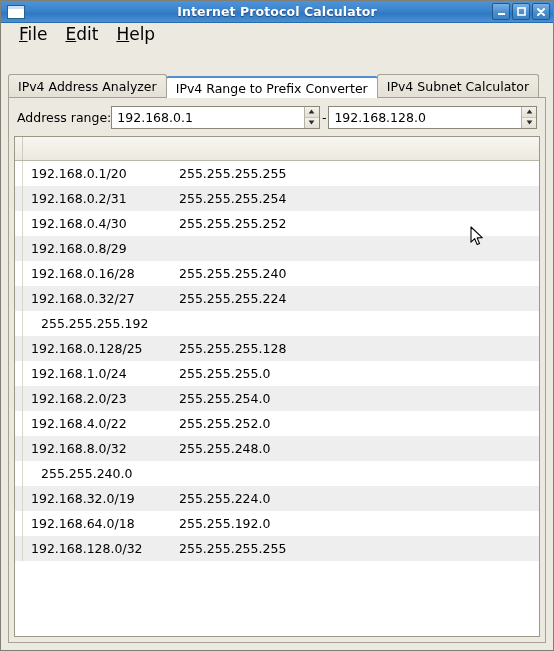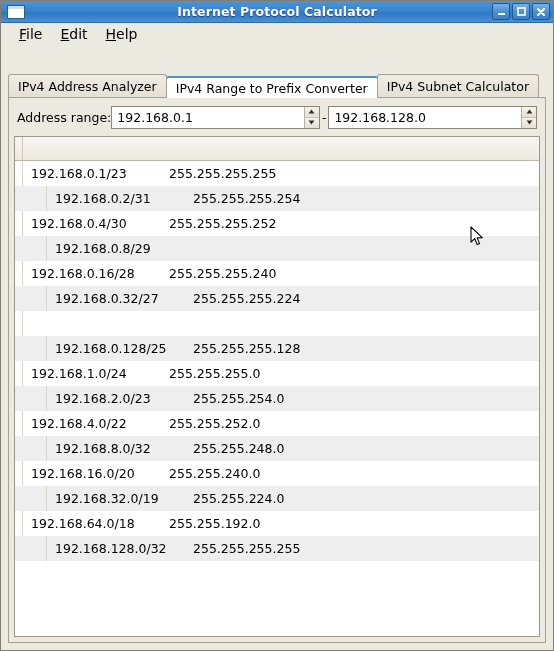--- a/index.html
+++ b/index.html
@@ -98,21 +98,21 @@
     flex: 0 0 21px;
     height: 21px;
     background: #ece9e0;
     display: flex;
     align-items: center;
     padding-left: 10px;
     box-sizing: border-box;
     gap: 2px;
   }
   .menu-item {
-    font-size: 14px;
+    font-size: 17px;
     color: #000;
     padding: 2px 8px;
     cursor: default;
     white-space: nowrap;
   }
   .menu-item u { text-decoration: underline; }
 
   
   .tabbar {
     flex: 0 0 27px;
@@ -270,36 +270,36 @@
     background: #ffffff;
   }
   .trow {
     height: 25px;
     display: flex;
     align-items: stretch;
     box-sizing: border-box;
     cursor: default;
   }
   .trow.odd  { background: #ffffff; }
-  .trow.even { background: #eeeeee; padding-left: 24px; }
+  .trow.even { background: #eeeeee; }
   .trow .gutter {
     border-right: 1px solid #d9d6cb;
     background: transparent;
   }
   .td {
     font-size: 12.5px;
     color: #000;
     display: flex;
     align-items: center;
     padding-left: 8px;
     box-sizing: border-box;
     white-space: nowrap;
   }
   .td.c1 { flex: 0 0 138px; width: 138px; }
-  .td.c2 { flex: 1 1 auto; }
+  .td.c2 { flex: 1 1 auto; margin-left: 10px; }
 
   
   .cursor {
     position: absolute;
     pointer-events: none;
     z-index: 50;
   }
 </style>
 </head>
 <body>
@@ -389,21 +389,21 @@
 
       <div class="table-wrap">
         <div class="thead">
           <div class="gutter"></div>
           <div class="th c1">Prefix</div>
           <div class="th c2">Subnet Mask</div>
         </div>
         <div class="tbody" id="tbody">
             <div class="trow odd">
               <div class="gutter"></div>
-              <div class="td c1">192.168.0.1/23</div>
+              <div class="td c1">192.168.0.1/20</div>
               <div class="td c2">255.255.255.255</div>
             </div>
             <div class="trow even">
               <div class="gutter"></div>
               <div class="td c1">192.168.0.2/31</div>
               <div class="td c2">255.255.255.254</div>
             </div>
             <div class="trow odd">
               <div class="gutter"></div>
               <div class="td c1">192.168.0.4/30</div>
@@ -418,20 +418,21 @@
               <div class="td c1">192.168.0.16/28</div>
               <div class="td c2">255.255.255.240</div>
             </div>
             <div class="trow even">
               <div class="gutter"></div>
               <div class="td c1">192.168.0.32/27</div>
               <div class="td c2">255.255.255.224</div>
             </div>
             <div class="trow odd">
               <div class="gutter"></div>
+              <div class="td c2">255.255.255.192</div>
             </div>
             <div class="trow even">
               <div class="gutter"></div>
               <div class="td c1">192.168.0.128/25</div>
               <div class="td c2">255.255.255.128</div>
             </div>
             <div class="trow odd">
               <div class="gutter"></div>
               <div class="td c1">192.168.1.0/24</div>
               <div class="td c2">255.255.255.0</div>
@@ -446,21 +447,20 @@
               <div class="td c1">192.168.4.0/22</div>
               <div class="td c2">255.255.252.0</div>
             </div>
             <div class="trow even">
               <div class="gutter"></div>
               <div class="td c1">192.168.8.0/32</div>
               <div class="td c2">255.255.248.0</div>
             </div>
             <div class="trow odd">
               <div class="gutter"></div>
-              <div class="td c1">192.168.16.0/20</div>
               <div class="td c2">255.255.240.0</div>
             </div>
             <div class="trow even">
               <div class="gutter"></div>
               <div class="td c1">192.168.32.0/19</div>
               <div class="td c2">255.255.224.0</div>
             </div>
             <div class="trow odd">
               <div class="gutter"></div>
               <div class="td c1">192.168.64.0/18</div>

